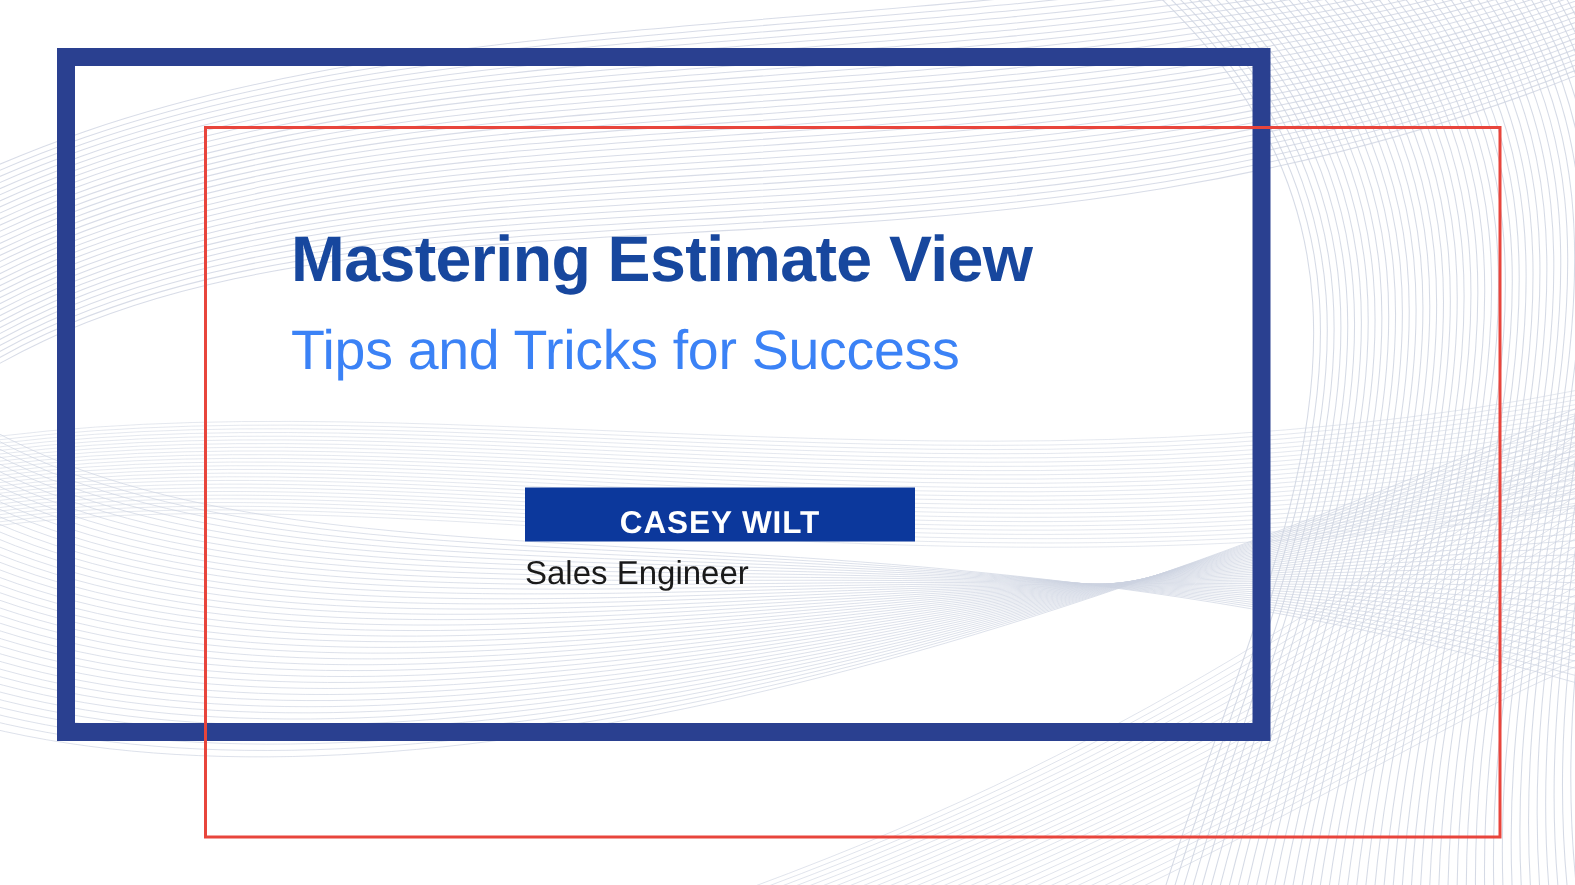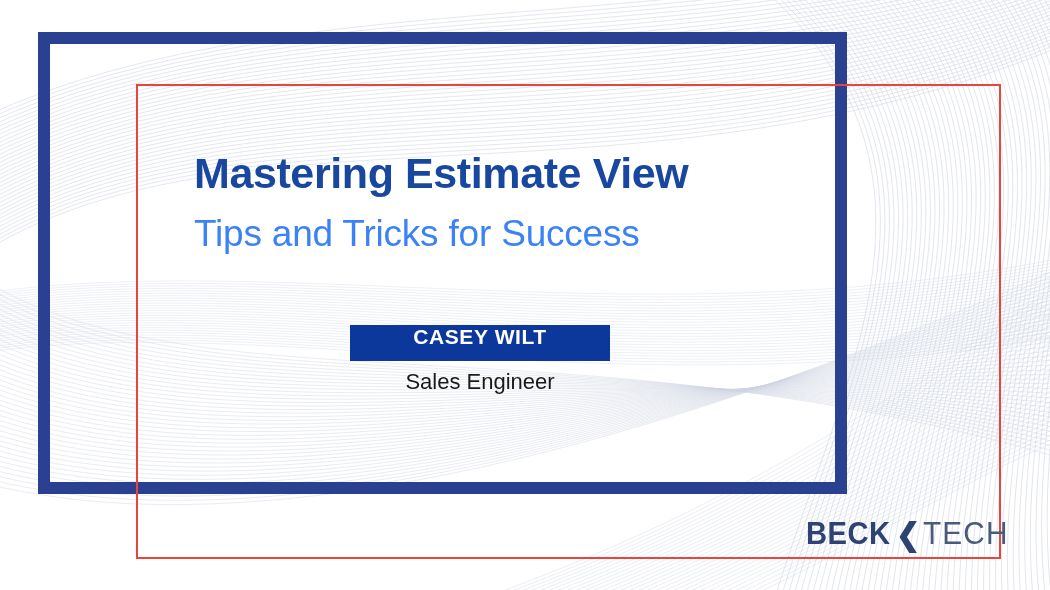--- a/index.html
+++ b/index.html
@@ -92,37 +92,36 @@
   }
 
   .name-badge {
     position: absolute;
     left: 334px;
     top: 325px;
     width: 260px;
     height: 36px;
     background: #0c389c;
     display: flex;
-    align-items: flex-start;
+    align-items: flex-end;
     justify-content: center;
   }
   .name-badge-label {
     color: #ffffff;
     font-size: 21px;
     font-weight: bold;
     letter-spacing: 0.6px;
     white-space: nowrap;
   }
 
   .role {
     position: absolute;
     left: 334px;
     top: 369px;
     width: 260px;
-    text-align: center;
     font-size: 22px;
     color: #1a1a1a;
     white-space: nowrap;
   }
 
   
   .logo {
     position: absolute;
     left: 806px;
     top: 516px;
@@ -363,19 +362,14 @@
     <div class="subtitle">Tips and Tricks for Success</div>
 
     <div class="name-badge">
       <span class="name-badge-label">CASEY WILT</span>
     </div>
 
     <div class="role">Sales Engineer</div>
 
   </div>
 
-  <div class="logo">
-    <span class="logo-beck">BECK</span>
-    <span class="logo-beck logo-chevron">❮</span>
-    <span class="logo-tech">TECH</span>
-  </div>
 
 </div>
 
 </body></html>

